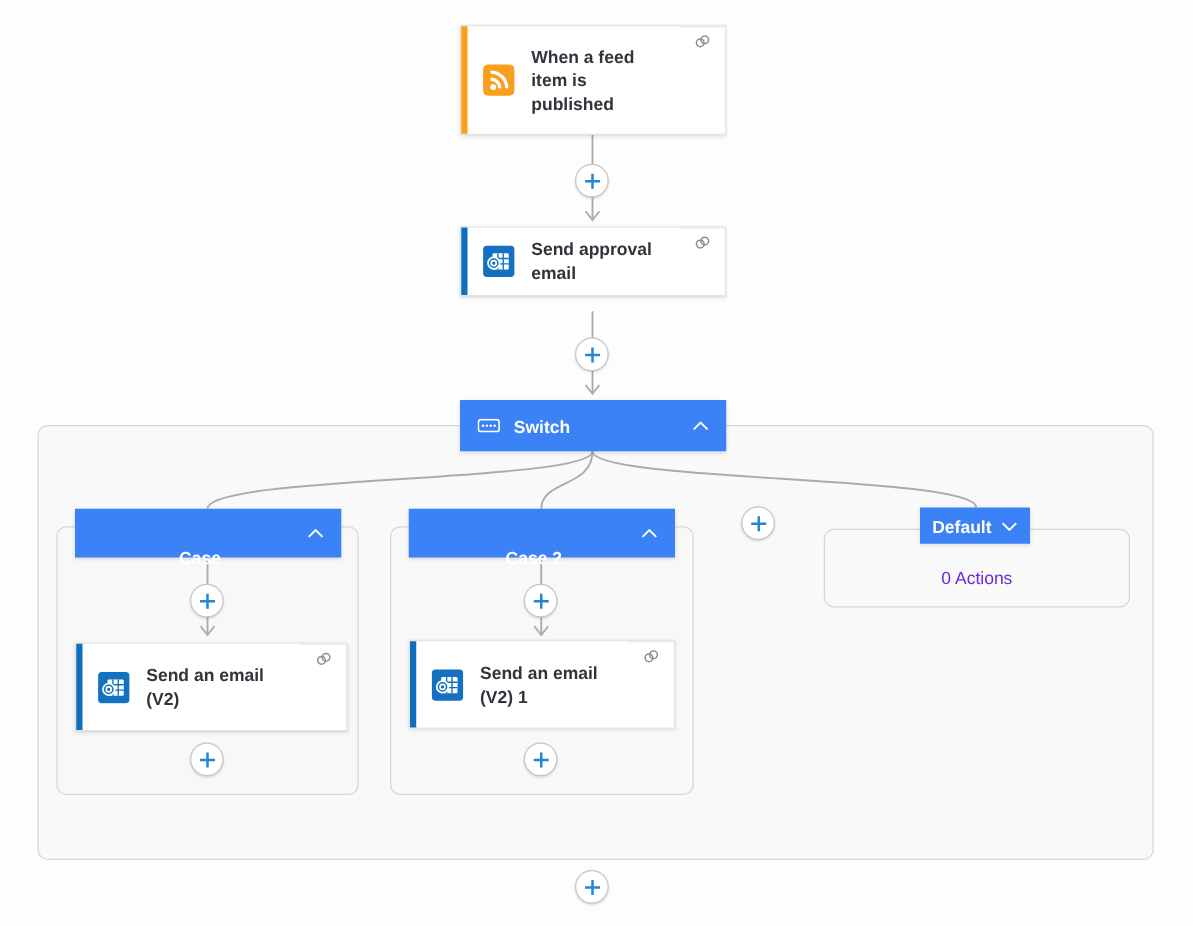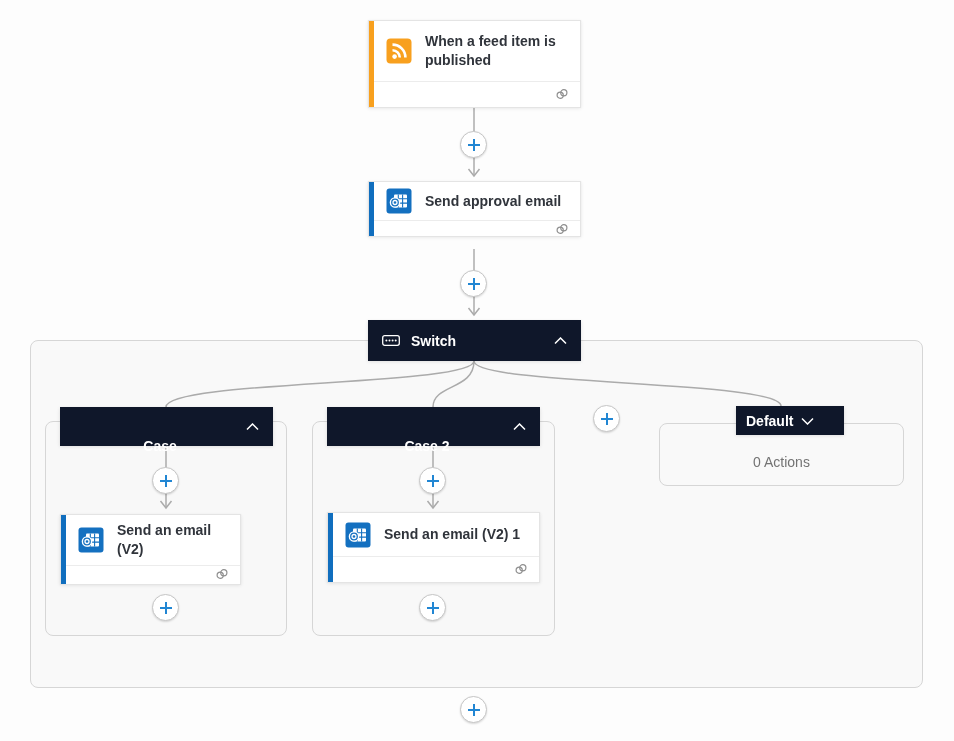--- a/index.html
+++ b/index.html
@@ -18,71 +18,71 @@
     border-radius:8px;
     background:#f9f9f9;
     box-sizing:border-box;
   }
   .scope.inner{background:#f8f8f8;}
   #outer-scope{left:30px;top:340px;width:893px;height:348px;z-index:1;}
   #case1-scope{left:45px;top:421px;width:242px;height:215px;z-index:2;}
   #case2-scope{left:312px;top:421px;width:243px;height:215px;z-index:2;}
   #default-scope{left:659px;top:423px;width:245px;height:63px;z-index:2;
     display:flex;align-items:center;justify-content:center;background:#f9f9f9;}
-  #default-scope .empty-text{color:#737373;font-size:14px;margin-top:14px;}
+  #default-scope .empty-text{color:#6d28d9;font-size:14px;margin-top:14px;}
 
   
   #connectors{position:absolute;left:0;top:0;z-index:3;pointer-events:none;}
 
   
   .card{
     position:absolute;
     background:#ffffff;
     border:1px solid #e4e4e4;
     box-shadow:0 1.2px 3.6px rgba(0,0,0,.10),0 0.3px 0.9px rgba(0,0,0,.10);
     box-sizing:border-box;
-    display:flex;flex-direction:column;
+    display:flex;flex-direction:row;
     z-index:4;
   }
   .card .accent{position:absolute;left:0;top:0;bottom:0;width:5px;}
   .accent.orange{background:#f8a01e;}
   .accent.blue{background:#106ebe;}
   .card-main{flex:1;display:flex;align-items:center;gap:13px;padding:6px 12px 6px 17px;}
   .card-title{font-size:14px;font-weight:600;color:#30343b;line-height:19px;}
   .card-footer{
     height:25px;border-top:1px solid #ececec;
     display:flex;align-items:center;justify-content:flex-end;
     padding:0 11px;
   }
   #trigger-card{left:368px;top:20px;width:213px;height:88px;}
   #trigger-card .card-title{max-width:145px;}
   #approval-card{left:368px;top:181px;width:213px;height:56px;}
-  #email1-card{left:60px;top:514px;width:181px;height:71px;}
+  #email1-card{left:60px;top:514px;width:218px;height:71px;}
   #email2-card{left:327px;top:512px;width:213px;height:71px;}
 
   .conn-icon{width:26px;height:26px;flex:0 0 26px;}
 
   
   .dark-header{
     position:absolute;
-    background:#0f172a;
+    background:#3b82f6;
     color:#ffffff;
     display:flex;align-items:center;
     font-size:14px;font-weight:600;
     box-sizing:border-box;
     box-shadow:0 1.2px 3.6px rgba(0,0,0,.13);
     z-index:5;
     cursor:pointer;
   }
   #switch-header{left:368px;top:320px;width:213px;height:41px;padding:0 14px;gap:11px;}
   #switch-header .hdr-label{flex:1;text-align:left;}
   #case1-header{left:60px;top:407px;width:213px;height:39px;padding:0 14px;}
   #case2-header{left:327px;top:407px;width:213px;height:39px;padding:0 14px;}
   .center-label{flex:1;text-align:center;margin-top:39px;}
-  #default-header{left:736px;top:406px;width:108px;height:29px;padding:0 10px;gap:8px;}
+  #default-header{left:736px;top:406px;width:88px;height:29px;padding:0 10px;gap:8px;justify-content:center;}
   .chev{flex:0 0 auto;display:flex;align-items:center;}
 
   
   .plus-btn{
     position:absolute;width:27px;height:27px;border-radius:50%;
     background:#ffffff;border:1px solid #c6c6c6;
     box-shadow:0 1px 2px rgba(0,0,0,.15);
     display:flex;align-items:center;justify-content:center;
     box-sizing:border-box;z-index:6;cursor:pointer;
   }

